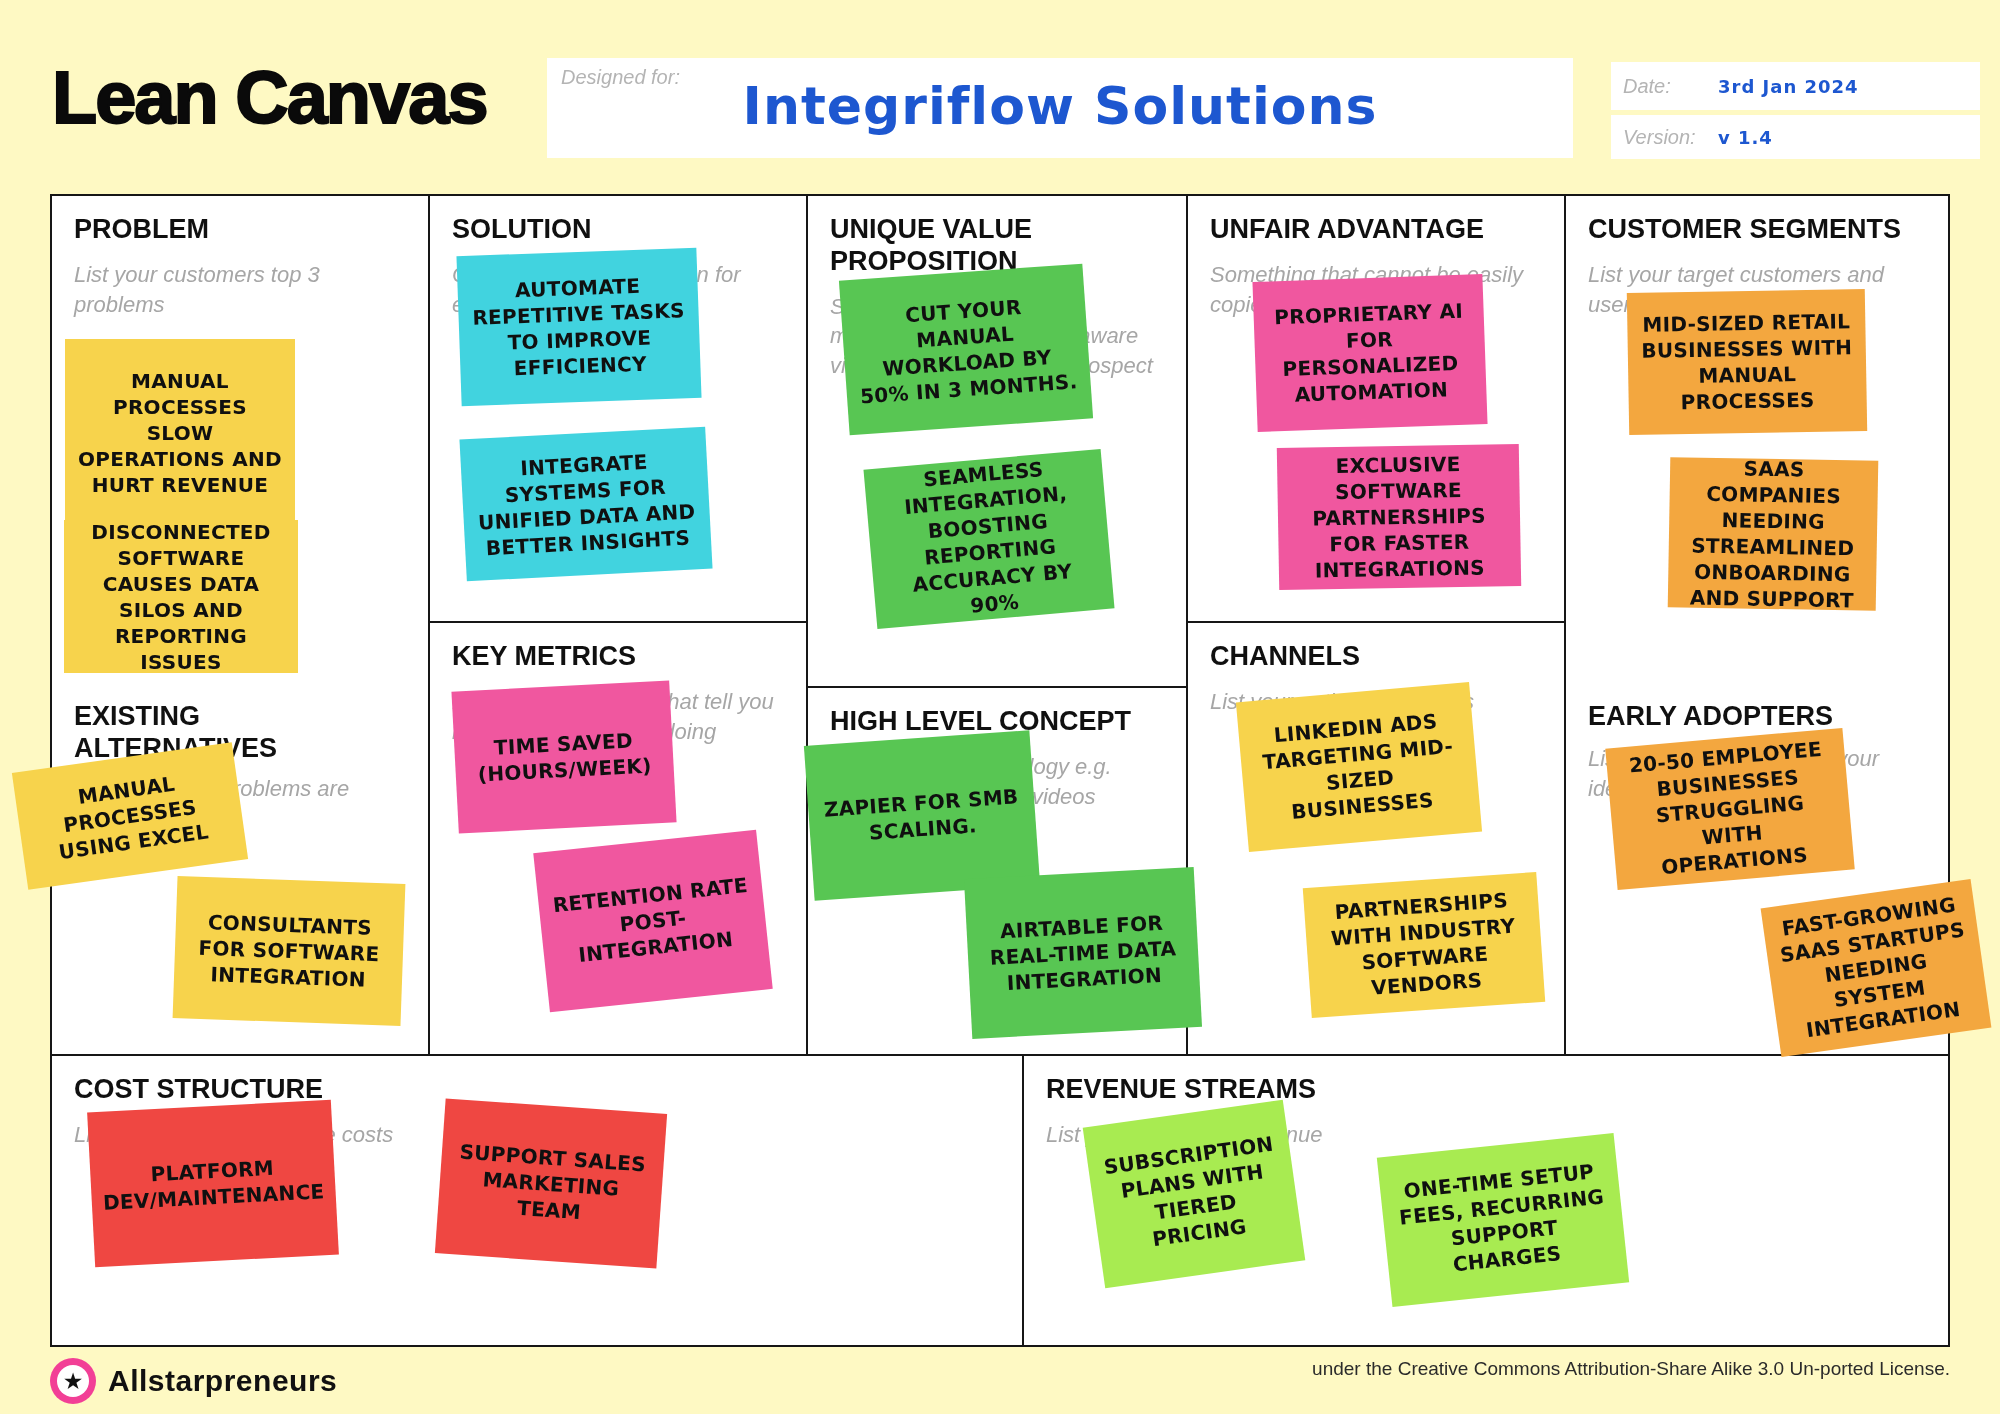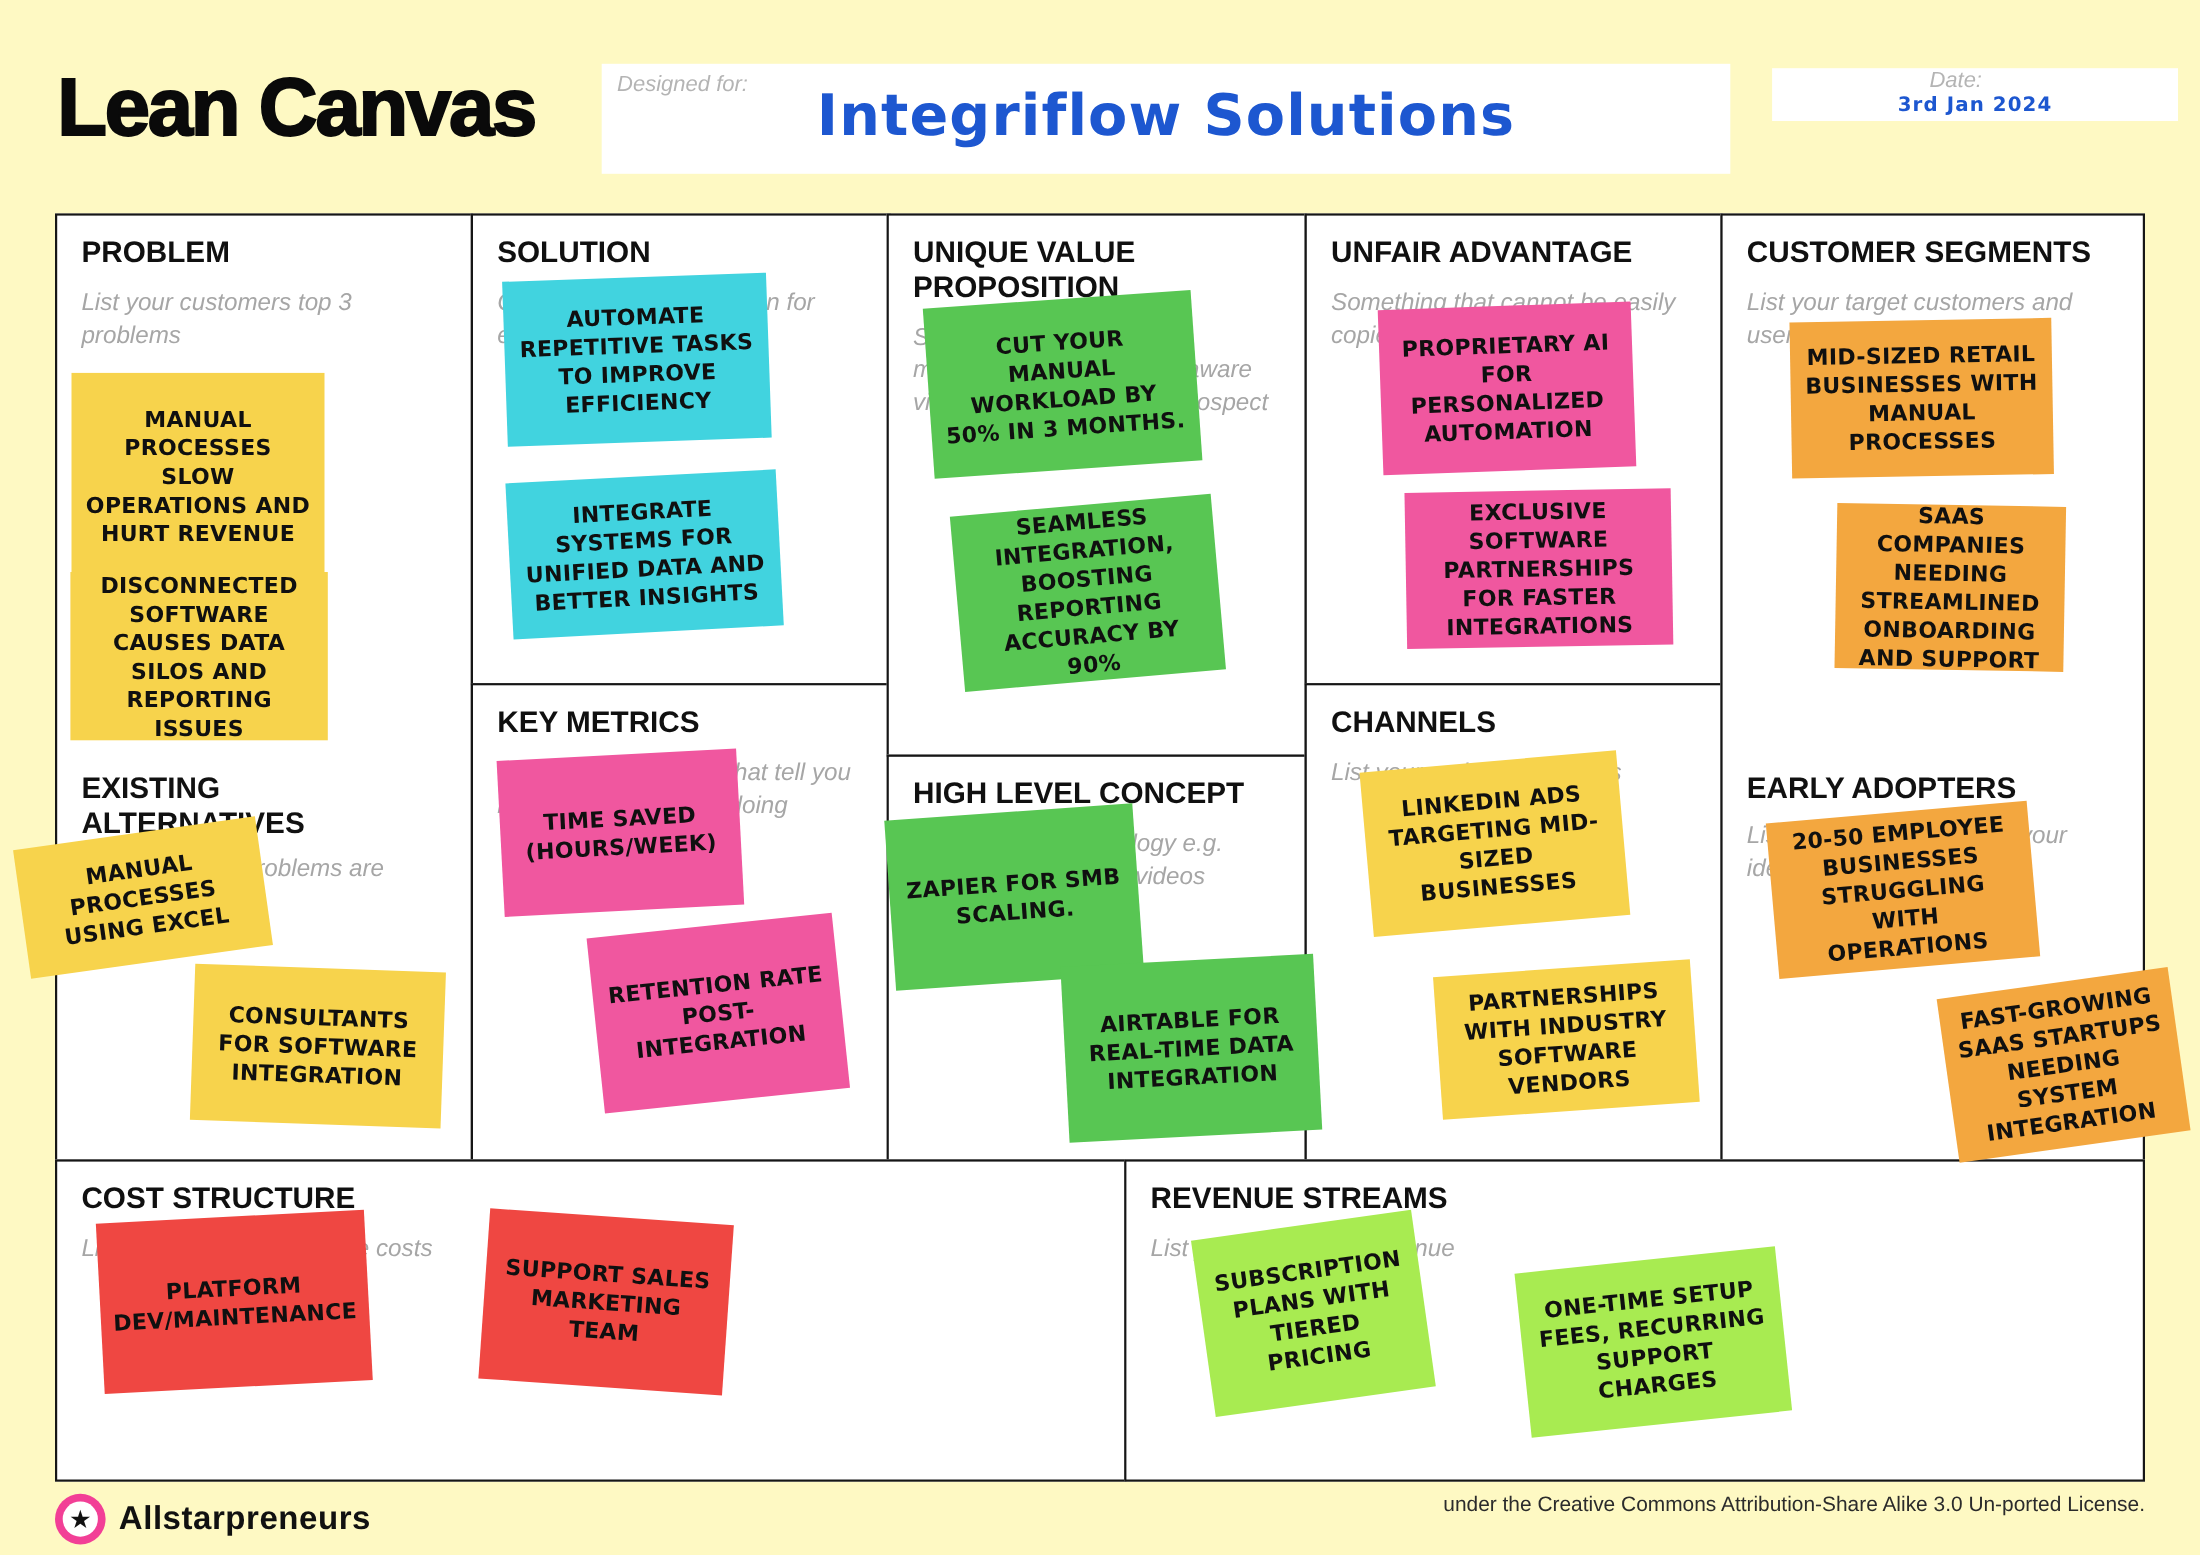--- a/index.html
+++ b/index.html
@@ -8,21 +8,21 @@
 
   
   .main-title{position:absolute;left:52px;top:55px;font-size:74px;font-weight:bold;
               letter-spacing:-2px;color:#0a0a0a;-webkit-text-stroke:2px #0a0a0a;}
   .designed-box{position:absolute;left:547px;top:58px;width:1026px;height:100px;background:#fff;}
   .designed-label{position:absolute;left:14px;top:8px;font-size:20px;font-style:italic;color:#b4b4b4;}
   .designed-value{position:absolute;left:0;top:18px;width:100%;text-align:center;
                   font-family:"DejaVu Sans",sans-serif;font-weight:bold;font-size:52px;
                   letter-spacing:1px;color:#1d57d0;}
   .meta-box{position:absolute;left:1611px;width:369px;background:#fff;display:flex;align-items:center;}
-  .meta-date{top:62px;height:48px;flex-direction:column;}
+  .meta-date{top:62px;height:48px;}
   .meta-version{top:115px;height:44px;}
   .meta-label{font-size:20px;font-style:italic;color:#b4b4b4;padding-left:12px;width:95px;flex:none;}
   .meta-value{flex:1;font-family:"DejaVu Sans",sans-serif;font-weight:bold;
               font-size:18px;color:#1d57d0;letter-spacing:1px;}
 
   
   .canvas{position:absolute;left:50px;top:194px;width:1900px;height:1153px;}
   .cell{position:absolute;background:#fff;border:2px solid #161616;box-sizing:border-box;
         padding:18px 22px;z-index:1;}
   .cell-title{font-size:27px;font-weight:bold;line-height:1.18;color:#101010;max-width:330px;}
@@ -71,20 +71,24 @@
   <div class="main-title">Lean Canvas</div>
 
   <div class="designed-box">
     <div class="designed-label">Designed for:</div>
     <div class="designed-value">Integriflow Solutions</div>
   </div>
 
   <div class="meta-box meta-date">
     <span class="meta-label">Date:</span>
     <span class="meta-value">3rd Jan 2024</span>
+  </div>
+  <div class="meta-box meta-version">
+    <span class="meta-label">Version:</span>
+    <span class="meta-value">v 1.4</span>
   </div>
 
   <div class="canvas">
 
     <div class="cell c-problem">
       <div class="cell-title">PROBLEM</div>
       <div class="placeholder">List your customers top 3 problems</div>
       <div class="sub-title">EXISTING ALTERNATIVES</div>
       <div class="sub-placeholder" style="top:578px;">List how these problems are solved today</div>
     </div>

